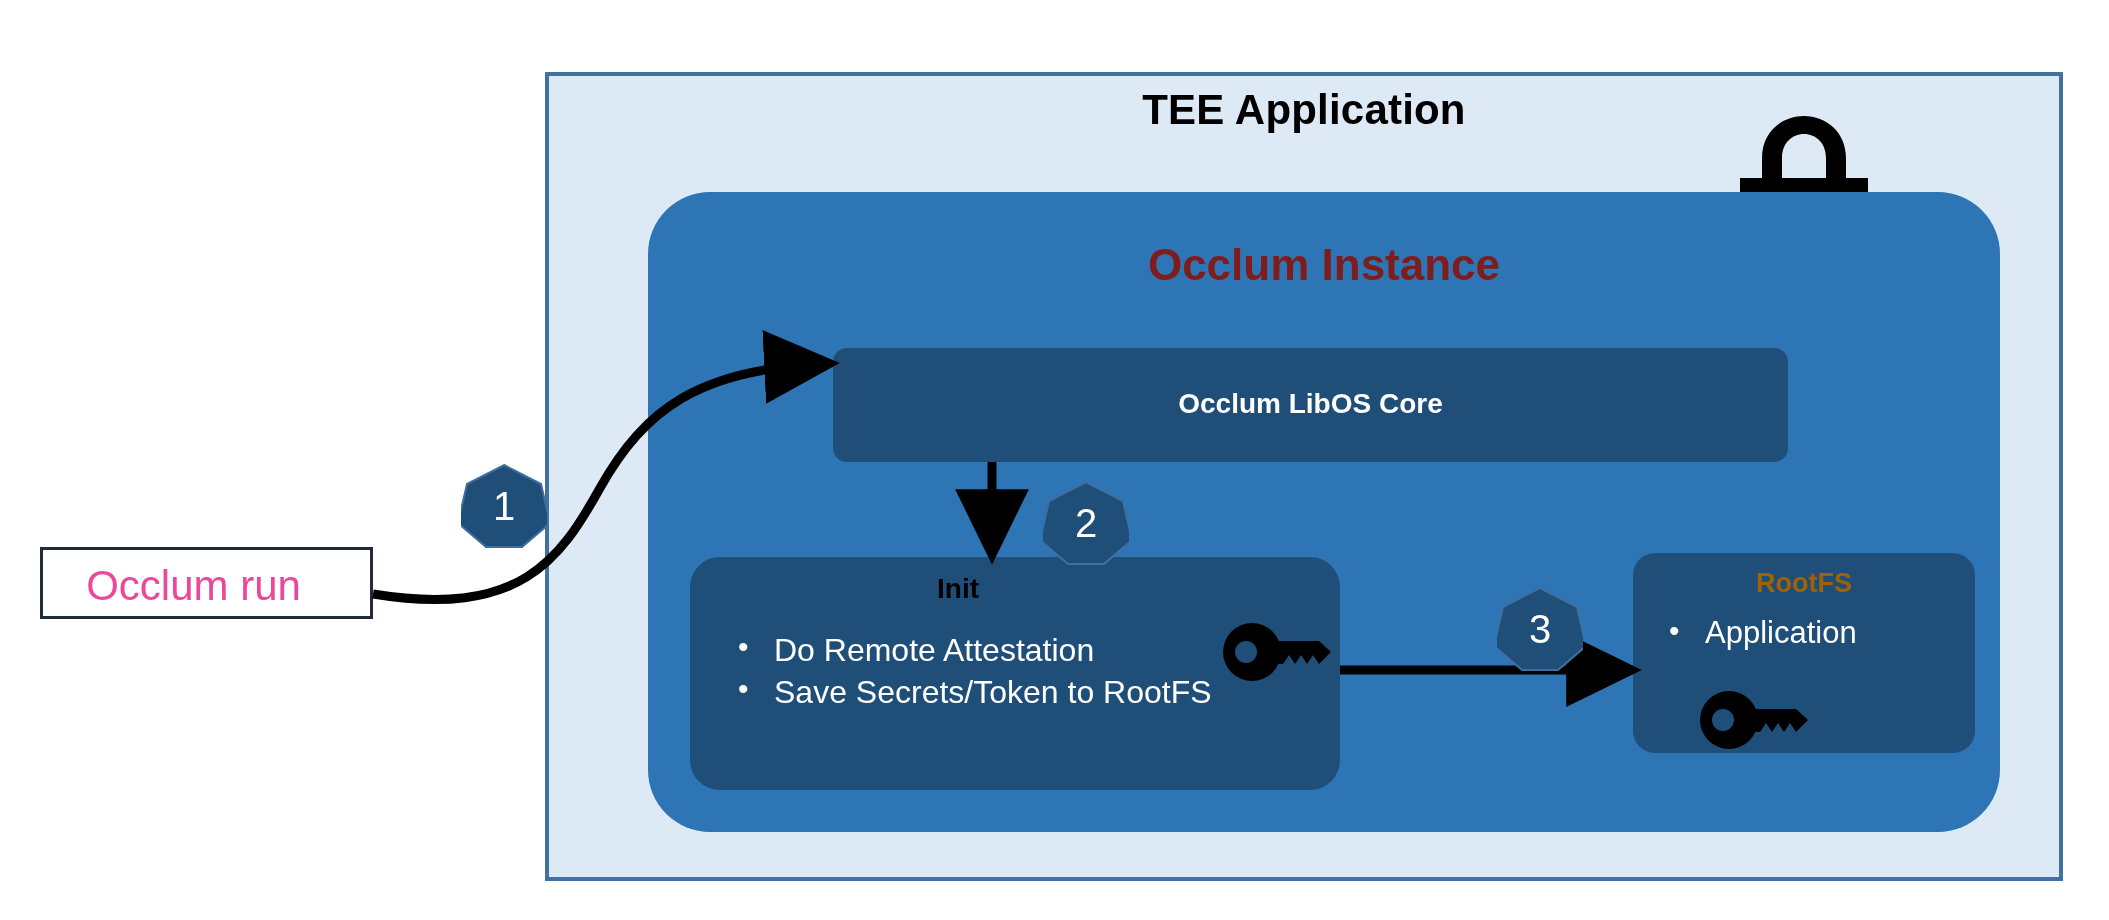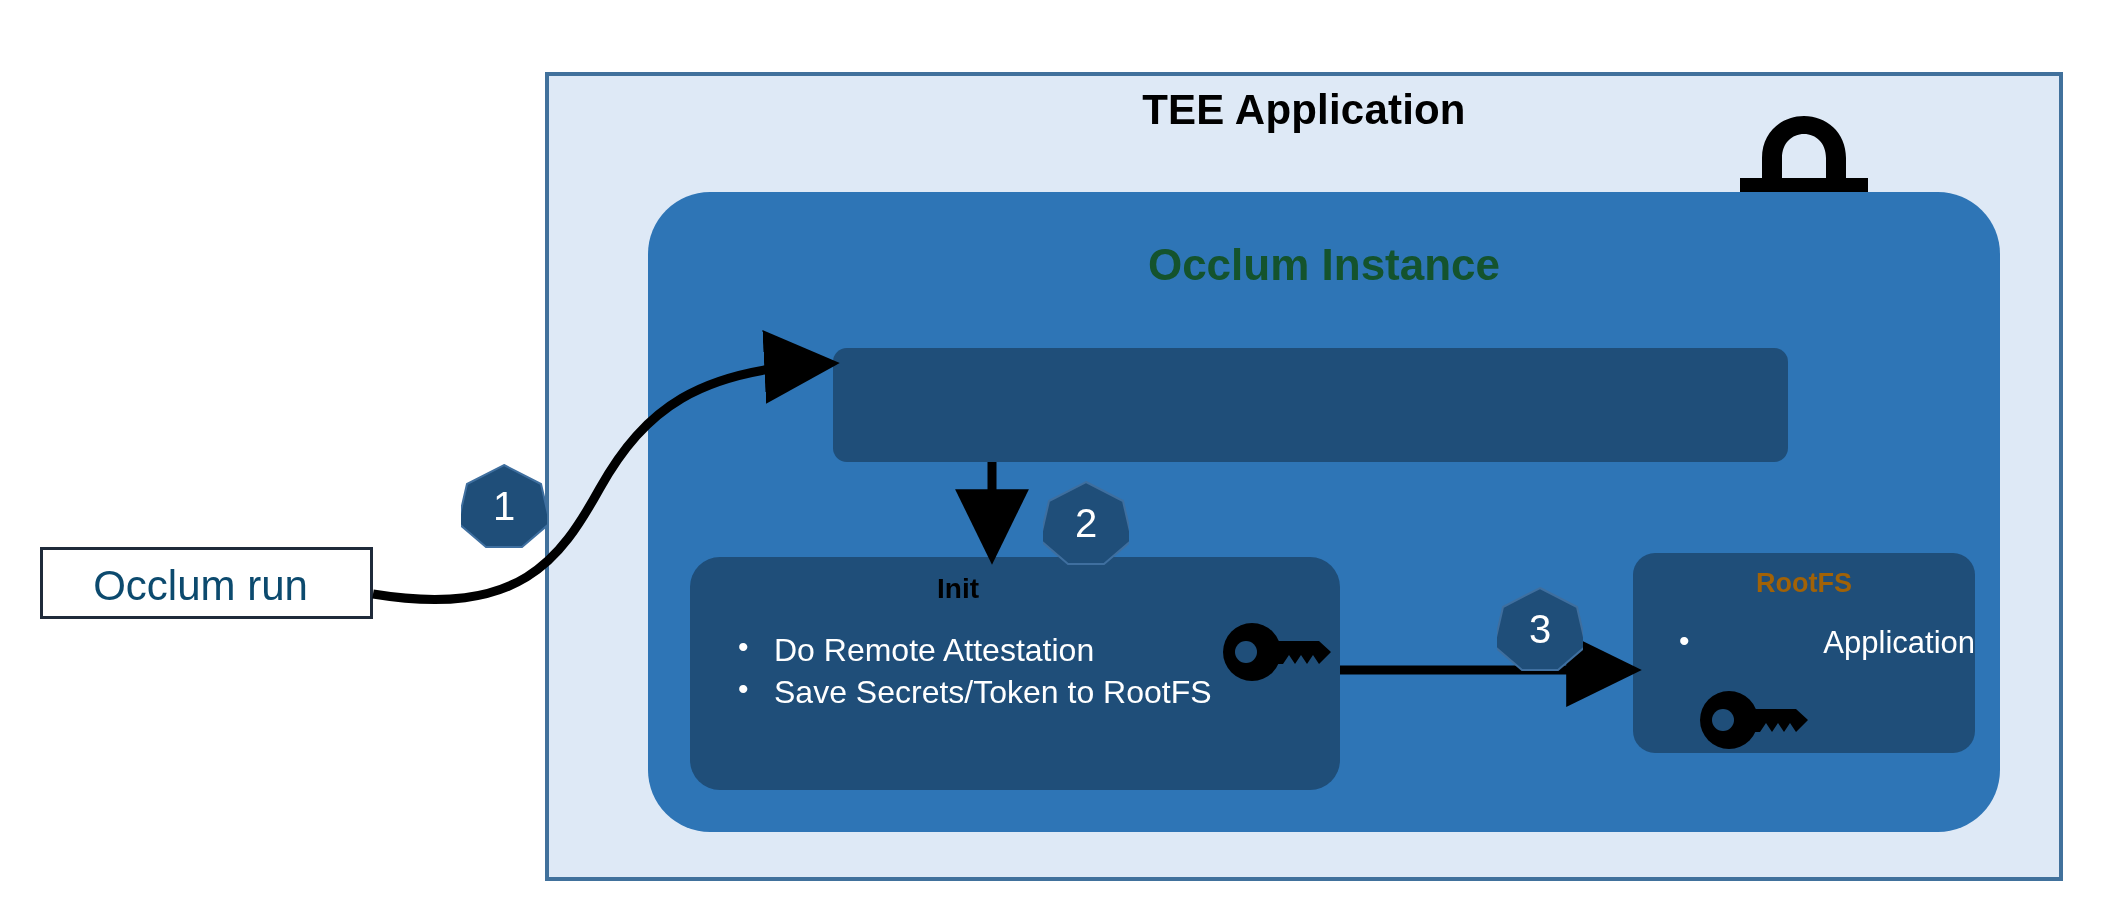--- a/index.html
+++ b/index.html
@@ -61,21 +61,21 @@
     border-radius: 62px;
   }
   .instance-title {
     position: absolute;
     left: 648px;
     top: 240px;
     width: 1352px;
     text-align: center;
     font-size: 44px;
     font-weight: bold;
-    color: #14532d;
+    color: #7f1d1d;
   }
 
   
   .libos-box {
     position: absolute;
     left: 833px;
     top: 348px;
     width: 955px;
     height: 114px;
     background: #1f4e79;
@@ -155,24 +155,23 @@
     text-align: center;
     font-size: 27px;
     font-weight: bold;
     color: #a16207;
   }
   .rootfs-list {
     position: absolute;
     left: 1655px;
     top: 613px;
     width: 310px;
-    margin: 10px;
+    margin: 0;
     padding: 0;
     list-style: none;
-    text-align: right;
   }
   .rootfs-list li {
     position: relative;
     font-size: 31px;
     color: #ffffff;
     line-height: 1.3;
     padding-left: 50px;
   }
   .rootfs-list li::before {
     content: "\2022";
@@ -205,26 +204,26 @@
     left: 40px;
     top: 547px;
     width: 333px;
     height: 72px;
     background: #ffffff;
     border: 3px solid #1f2a3a;
     box-sizing: border-box;
   }
   .occlum-run-label {
     position: absolute;
-    left: 55px;
+    left: 48px;
     top: 562px;
     width: 291px;
     text-align: center;
     font-size: 42px;
-    color: #0c4a6e;
+    color: #ec4899;
   }
 
   
   .arrow-layer {
     position: absolute;
     left: 0;
     top: 0;
     width: 2109px;
     height: 920px;
     pointer-events: none;
@@ -266,20 +265,21 @@
       <rect x="2" y="66" width="128" height="90" fill="#000000"></rect>
       <circle cx="66" cy="104" r="16" fill="#2e75b6"></circle>
       <rect x="59" y="110" width="14" height="26" fill="#2e75b6"></rect>
     </svg>
   </div>
 
   <div class="instance-box"></div>
   <div class="instance-title">Occlum Instance</div>
 
   <div class="libos-box"></div>
+  <div class="libos-label">Occlum LibOS Core</div>
 
   <div class="init-box"></div>
   <div class="init-title">Init</div>
   <ul class="init-list">
     <li>Do Remote Attestation</li>
     <li>Save  Secrets/Token to RootFS</li>
   </ul>
   <div class="key-init">
     <svg viewBox="0 0 112 60" width="112" height="60" aria-hidden="true">
       <circle cx="29" cy="30" r="29" fill="#000000"></circle>

